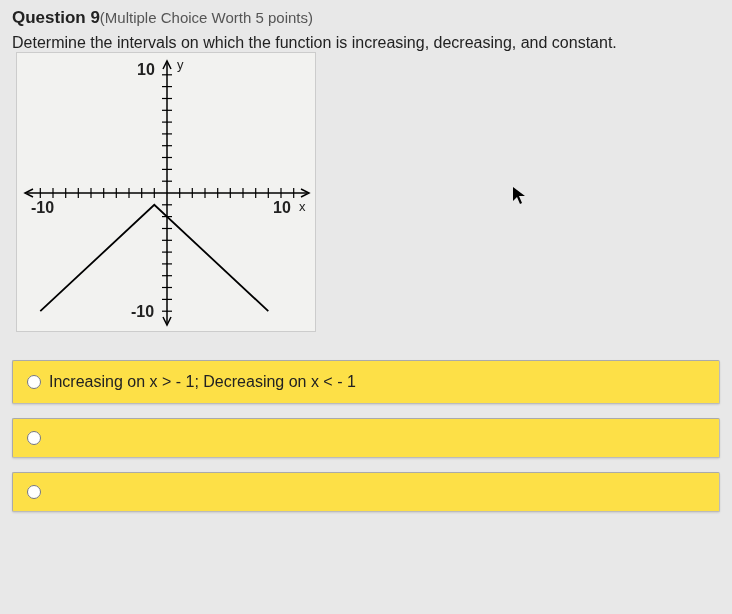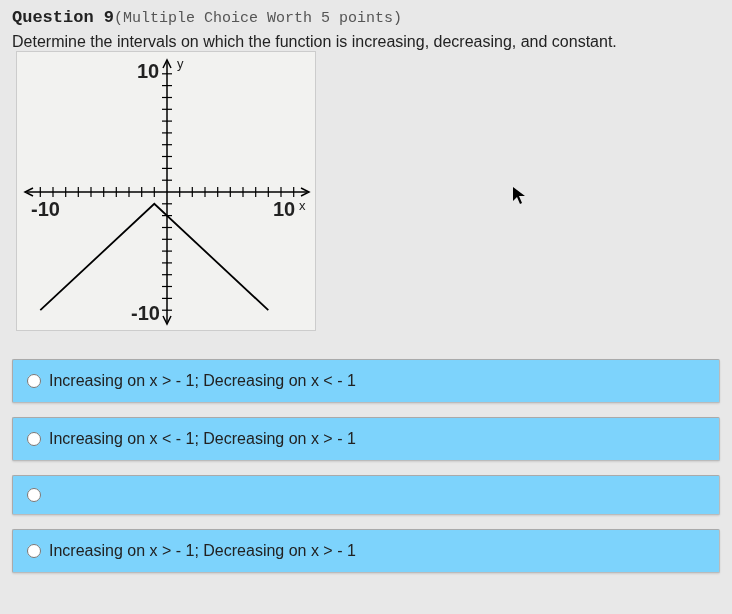--- a/index.html
+++ b/index.html
@@ -8,21 +8,20 @@
       background: #e8e8e8;
       width: 732px;
       height: 614px;
       padding: 8px 12px;
       overflow: hidden;
     }
     .question-header {
       font-size: 17px;
       color: #333;
       margin-bottom: 6px;
-      font-family: Liberation Mono, monospace;
     }
     .question-header .qnum {
       font-weight: bold;
       color: #222;
     }
     .question-header .worth {
       font-weight: normal;
       color: #555;
       font-size: 15px;
     }
@@ -35,31 +34,31 @@
       width: 300px;
       height: 280px;
       background: #f2f2f0;
       border: 1px solid #ccc;
       position: relative;
       margin-bottom: 28px;
       margin-left: 4px;
     }
     .axis-label {
       position: absolute;
-      font-size: 20px;
+      font-size: 16px;
       color: #222;
       font-weight: bold;
     }
     .answers {
       display: flex;
       flex-direction: column;
       gap: 14px;
     }
     .answer-option {
-      background: #7dd3fc;
+      background: #fde047;
       border: 1px solid #bbb;
       border-top-color: #aaa;
       border-left-color: #aaa;
       border-radius: 2px;
       padding: 12px 14px;
       display: flex;
       align-items: center;
       gap: 8px;
       font-size: 16px;
       color: #222;
@@ -156,28 +155,23 @@
   <span class="axis-label" style="left:282px; top:146px; font-weight:normal; font-size:13px;">x</span>
 </div>
 
 <div class="answers">
   <label class="answer-option">
     <input type="radio" name="q9" style="">
     <span>Increasing on x &gt; - 1; Decreasing on x &lt; - 1</span>
   </label>
   <label class="answer-option">
     <input type="radio" name="q9" style="">
-    <span>Increasing on x &lt; - 1; Decreasing on x &gt; - 1</span>
   </label>
   <label class="answer-option">
     <input type="radio" name="q9" style="">
-  </label>
-  <label class="answer-option">
-    <input type="radio" name="q9" style="">
-    <span>Increasing on x &gt; - 1; Decreasing on x &gt; - 1</span>
   </label>
 </div>
 
 <div class="cursor-arrow">
   <svg width="16" height="20" viewBox="0 0 16 20">
       <path d="M1 1 L1 15 L5 11 L8 18 L10 17 L7 10 L13 10 Z" fill="#000"></path>
     </svg>
 </div>
 
 </body></html>

